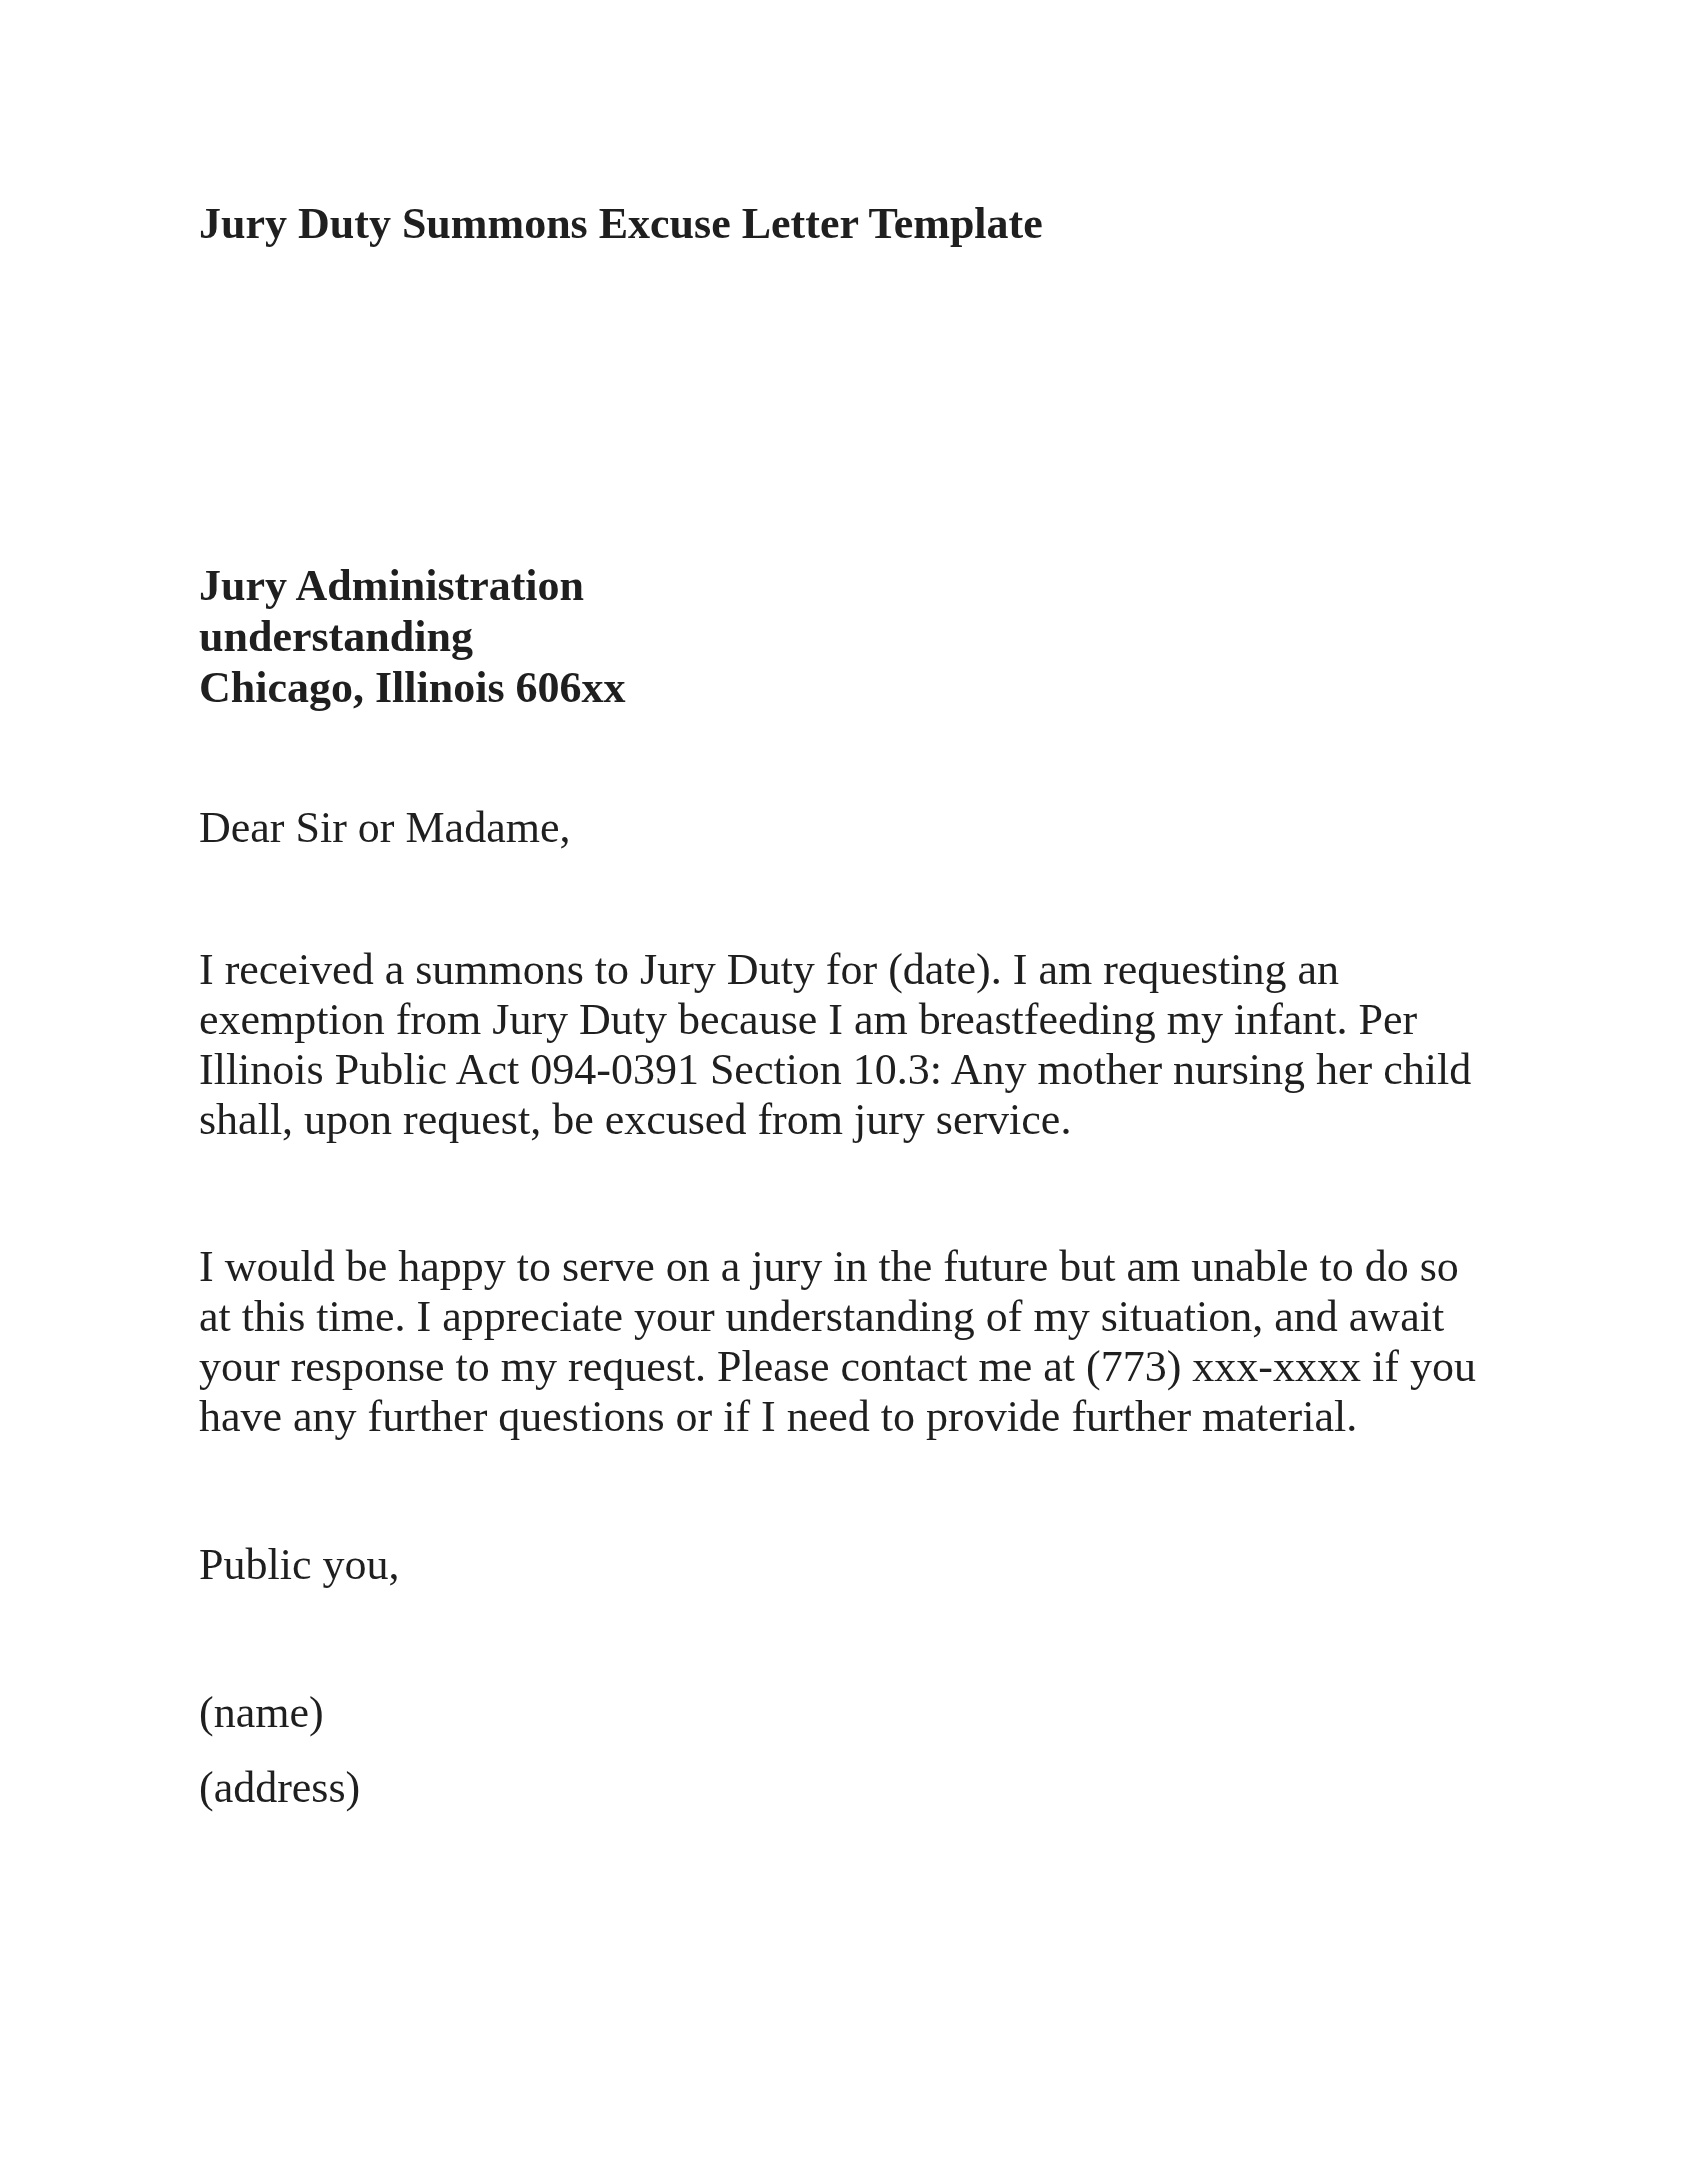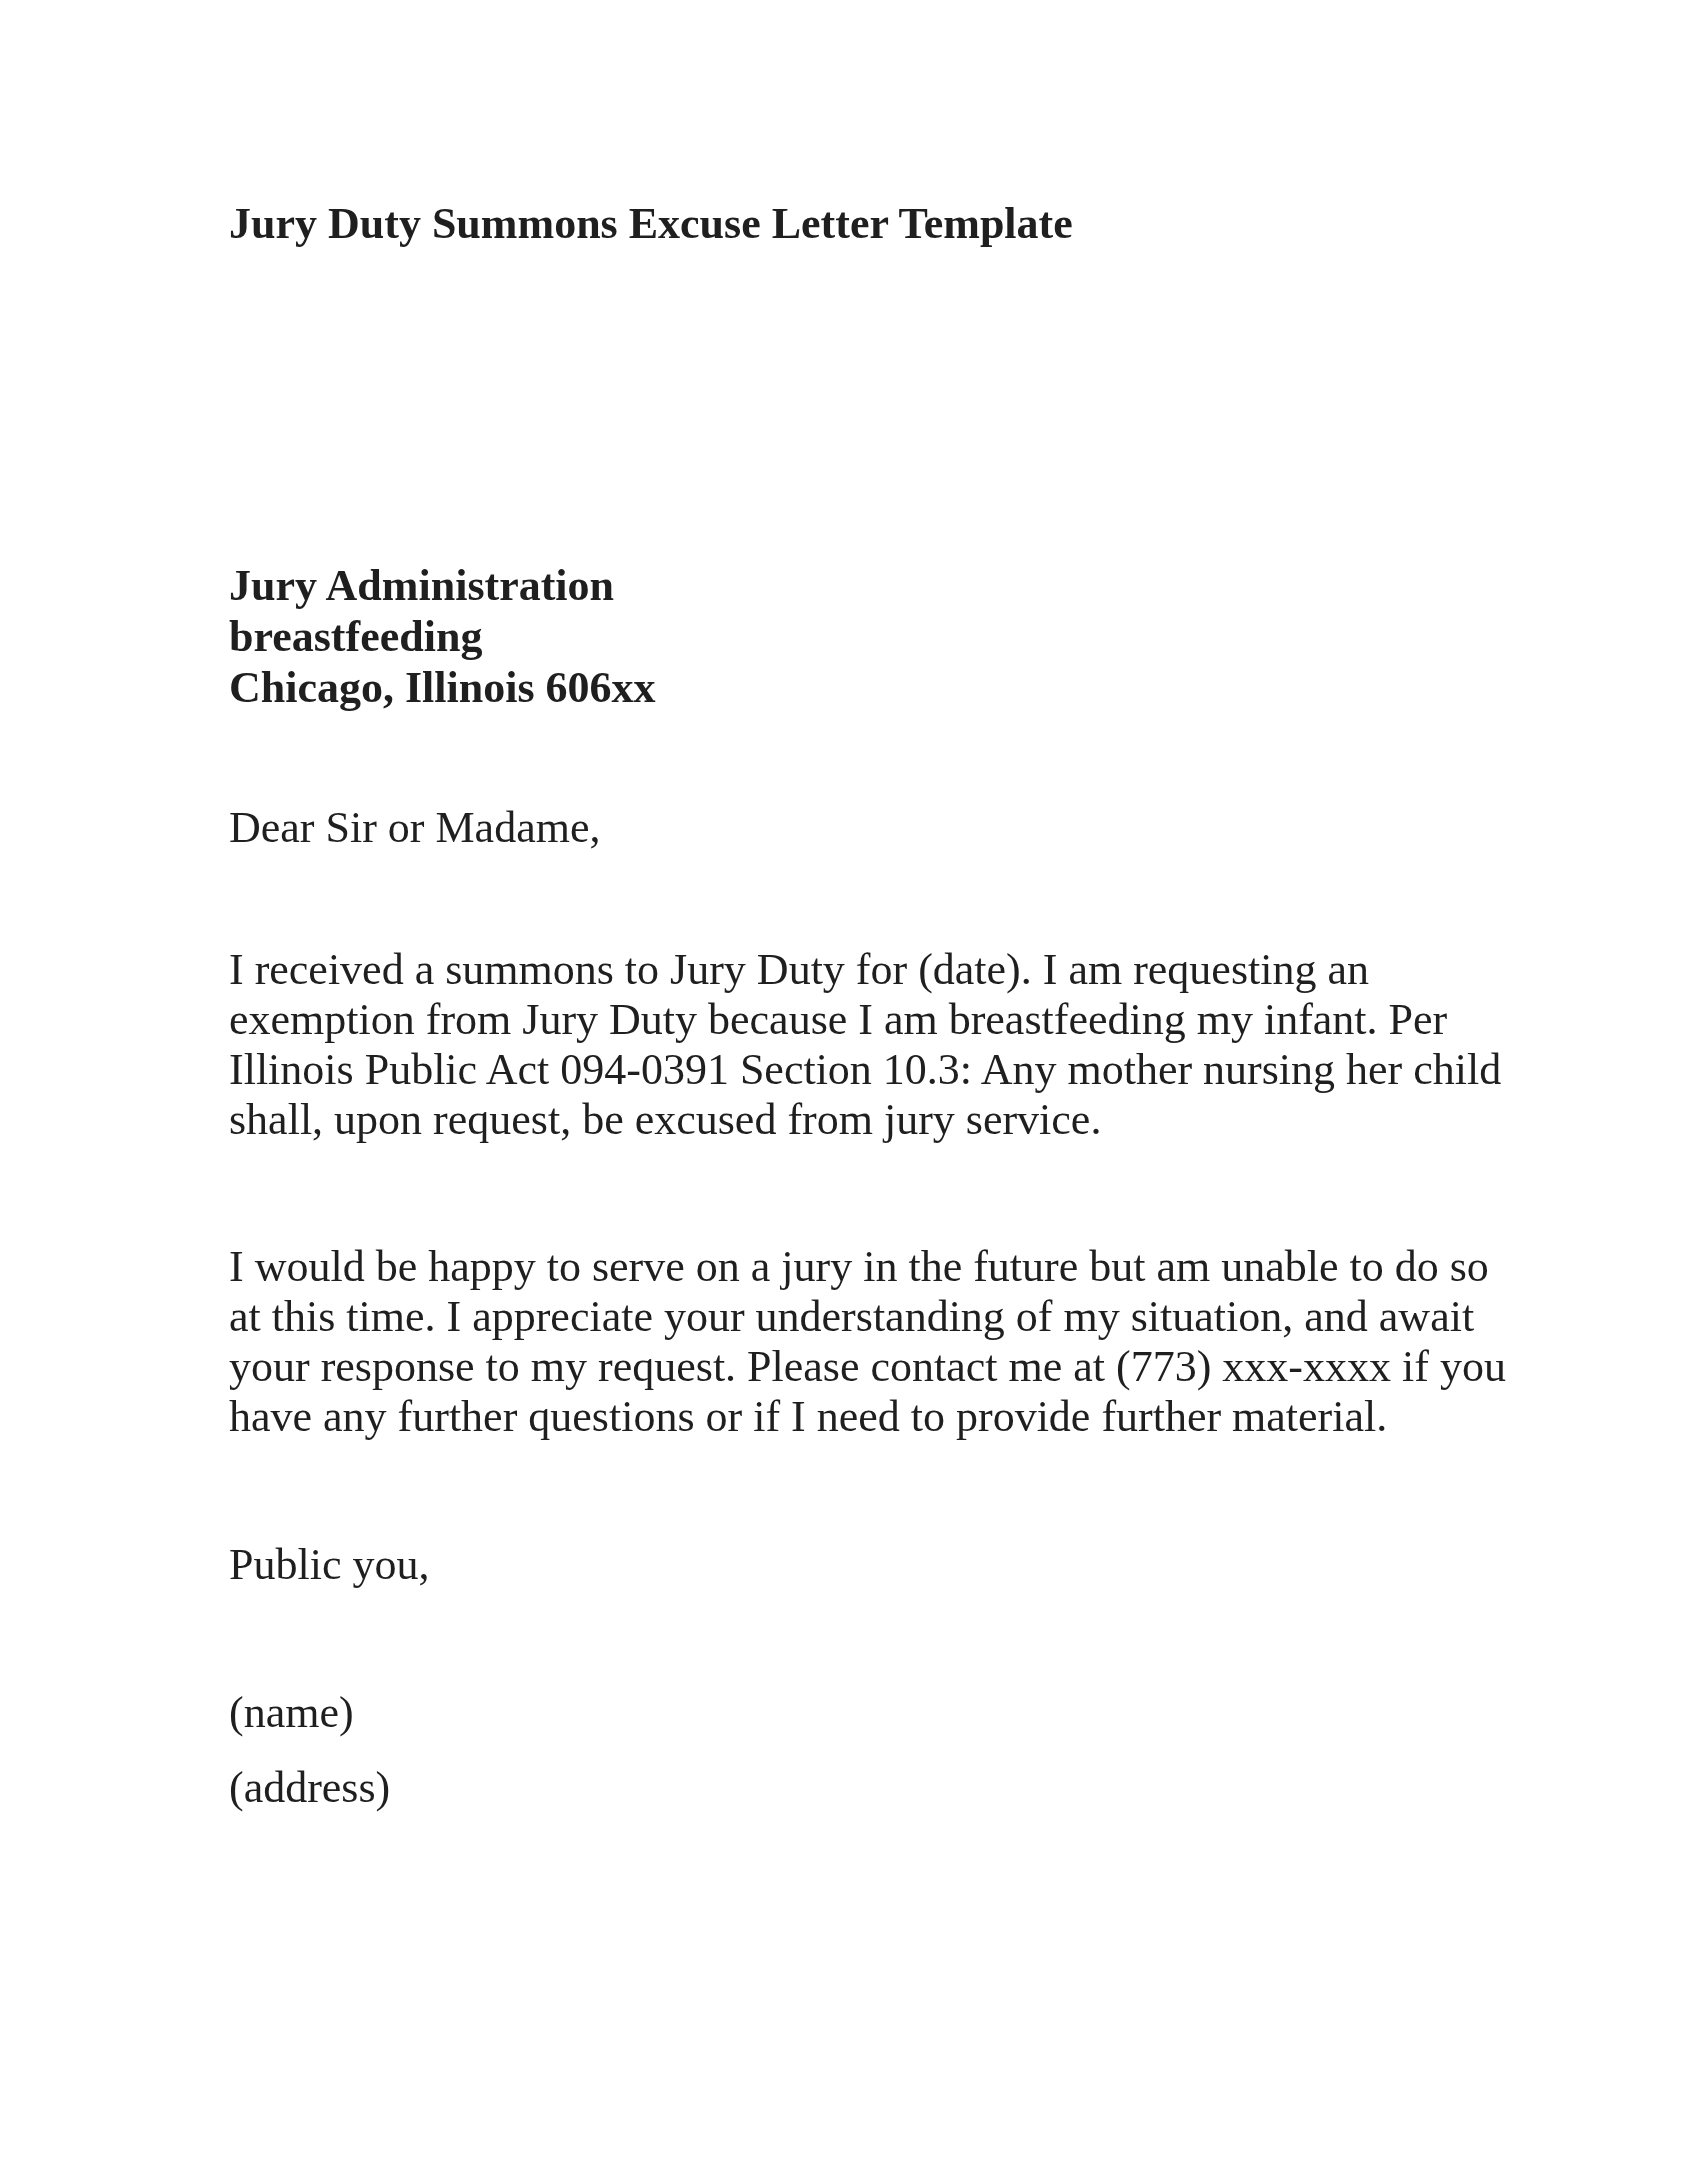--- a/index.html
+++ b/index.html
@@ -16,21 +16,20 @@
     color: #1f1f1f;
     font-size: 44px;
     overflow: hidden;
   }
   .block {
     position: absolute;
     left: 199px;
     right: 156px;
     line-height: 50px;
     white-space: nowrap;
-    margin-left: 30px;
   }
   .block .line {
     line-height: 50px;
     white-space: nowrap;
   }
   .recipient .line {
     line-height: 51px;
     font-weight: bold;
   }
   .title {
@@ -40,21 +39,21 @@
 </head>
 <body>
 
 <div class="page">
 
   <div class="block title" style="top:199px">Jury Duty Summons Excuse Letter Template</div>
 
 
   <div class="block recipient" style="top:560px">
     <div class="line">Jury Administration</div>
-    <div class="line">breastfeeding</div>
+    <div class="line">understanding</div>
     <div class="line">Chicago, Illinois 606xx</div>
   </div>
 
   <div class="block" style="top:803px">Dear Sir or Madame,</div>
 
   <div class="block" style="top:945px">
     <div class="line">I received a summons to Jury Duty for (date). I am requesting an</div>
     <div class="line">exemption from Jury Duty because I am breastfeeding my infant. Per</div>
     <div class="line">Illinois Public Act 094-0391 Section 10.3: Any mother nursing her child</div>
     <div class="line">shall, upon request, be excused from jury service.</div>

